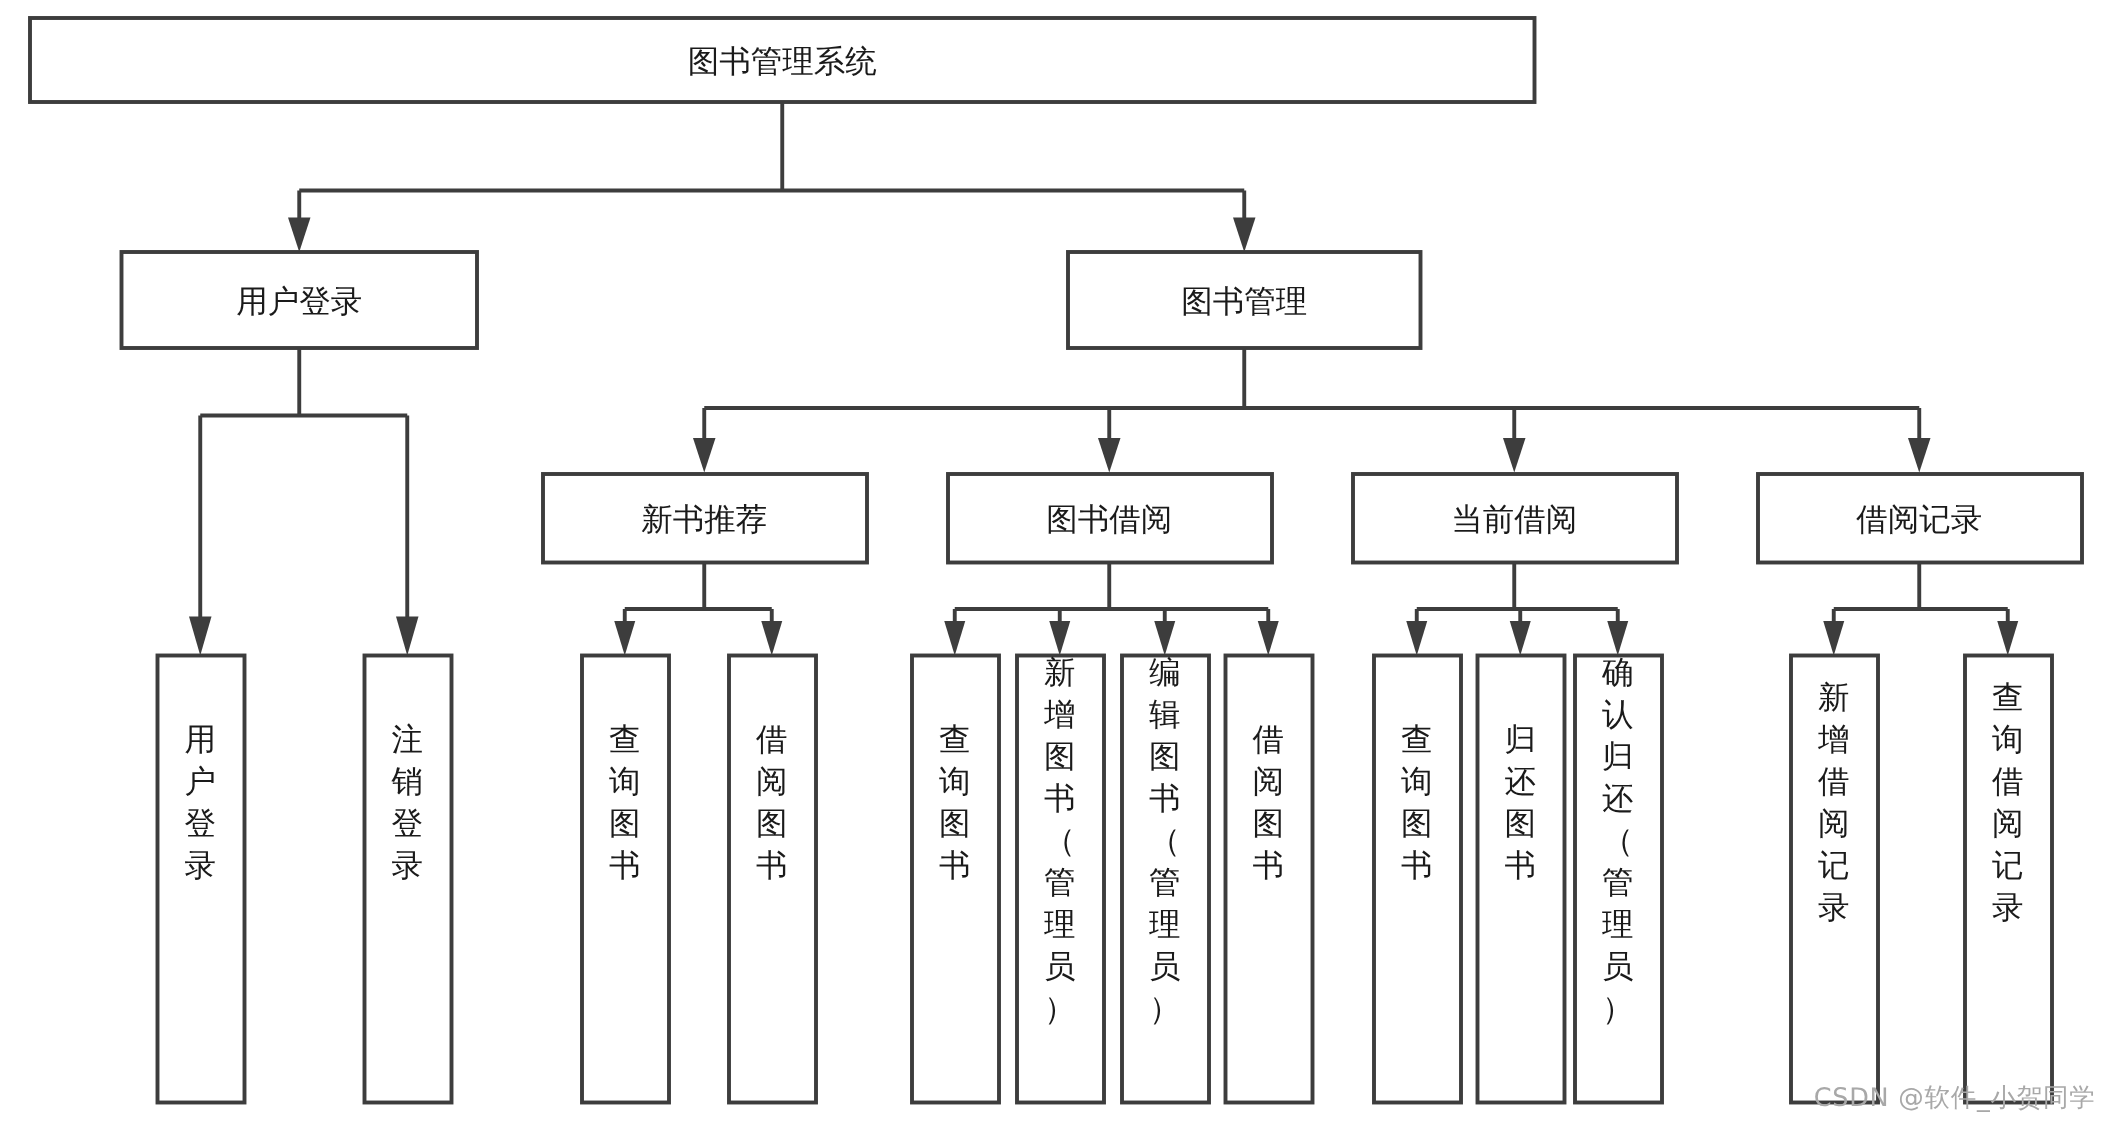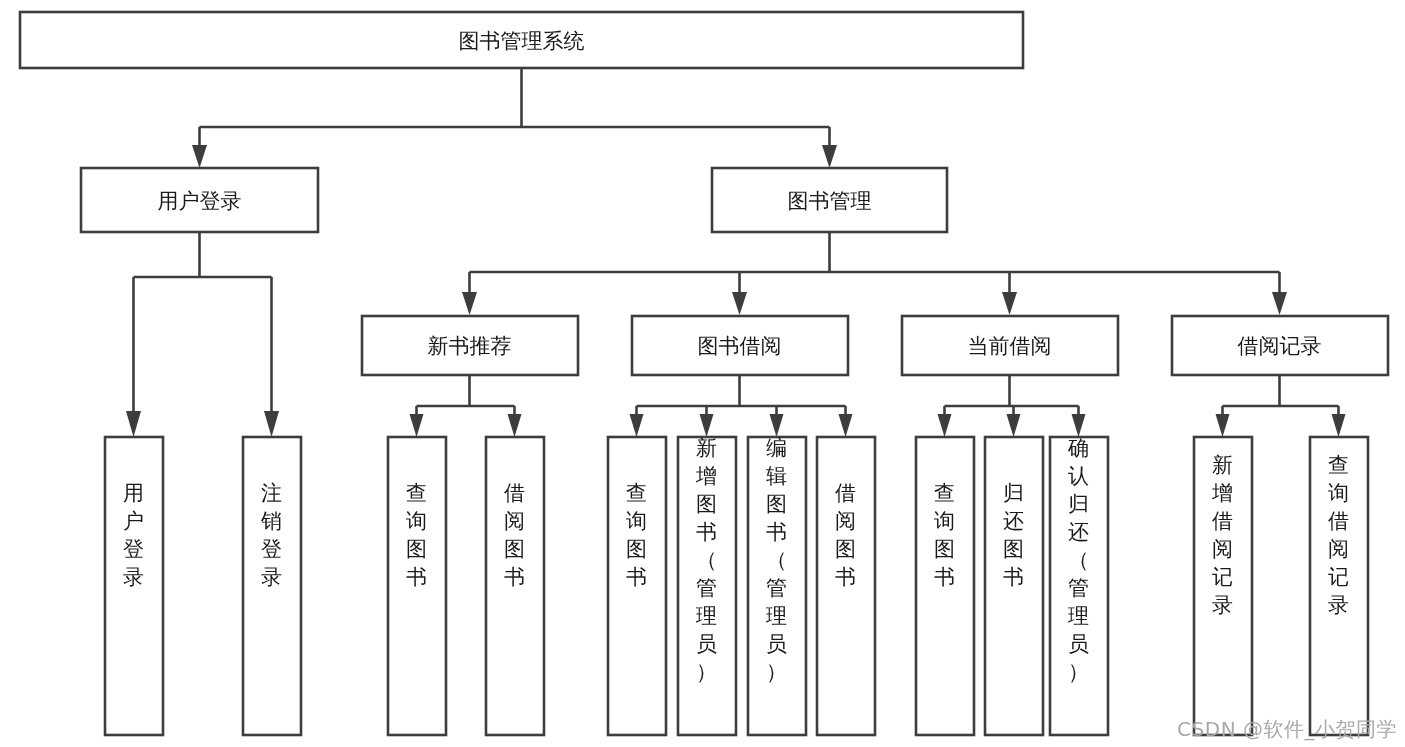--- a/index.html
+++ b/index.html
@@ -52,21 +52,21 @@
     font-family: "DejaVu Sans", "Liberation Sans", sans-serif;
     font-size: 21px;
     fill: #1a1a1a;
     text-anchor: middle;
   }
   .watermark-text {
     position: absolute;
     right: 8px;
     bottom: 4px;
     font-family: "DejaVu Sans", "Liberation Sans", sans-serif;
-    font-size: 20px;
+    font-size: 17px;
     color: #a8a8a8;
     white-space: nowrap;
     letter-spacing: 0.5px;
   }
 </style>
 </head>
 <body>
 
 <div id="diagram-root">
 

